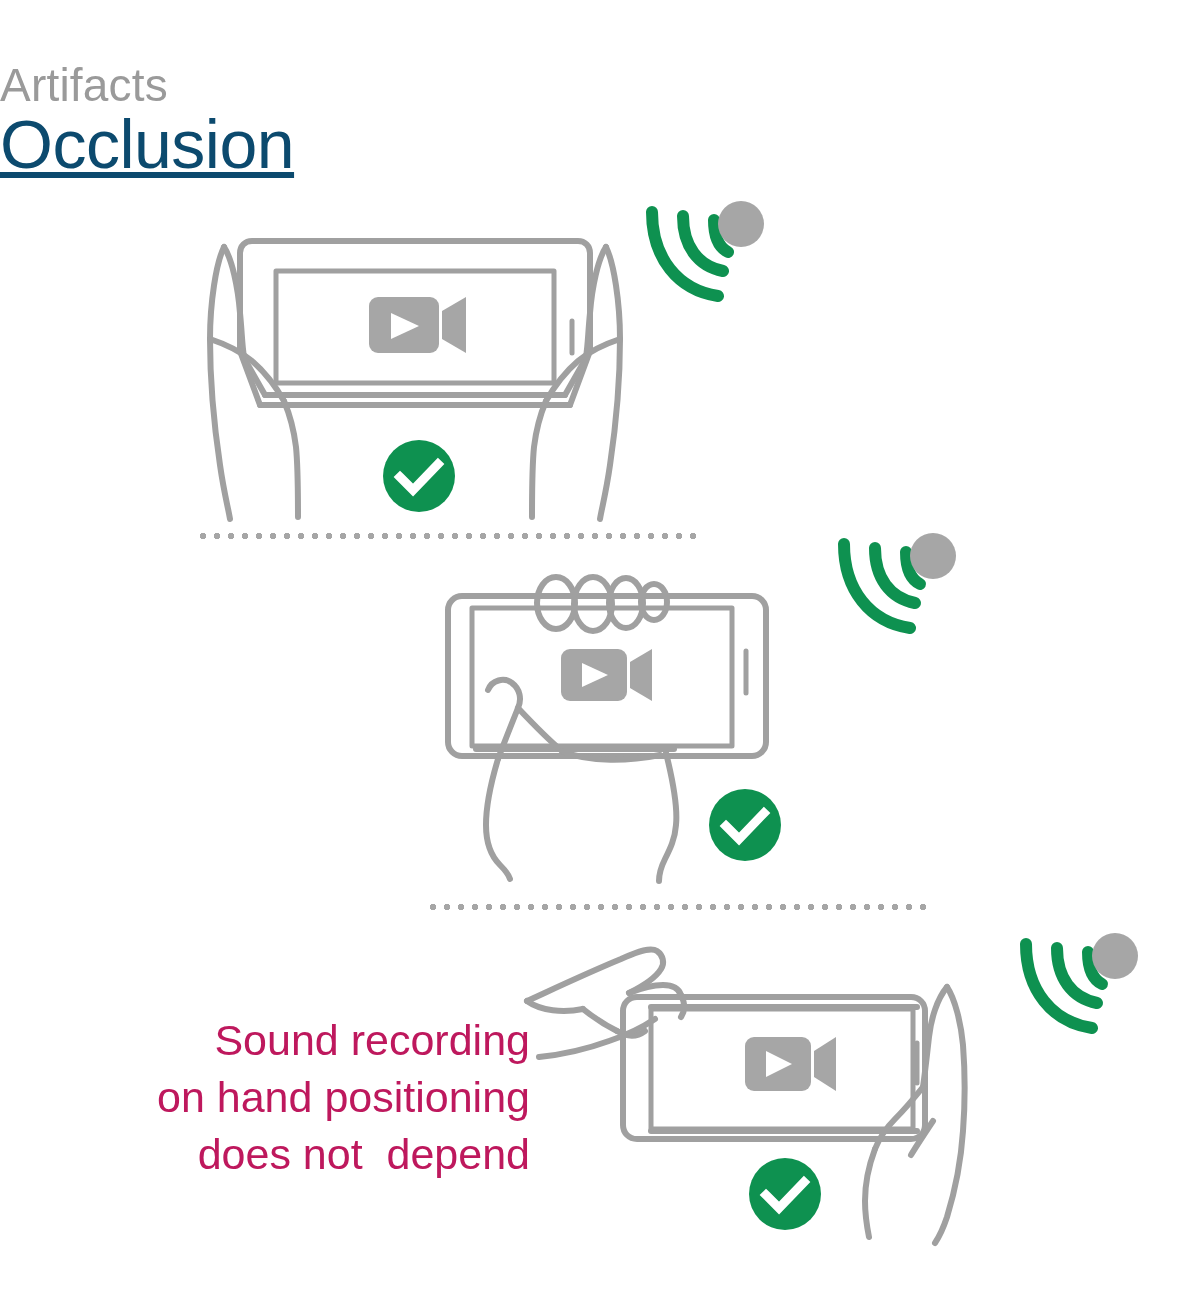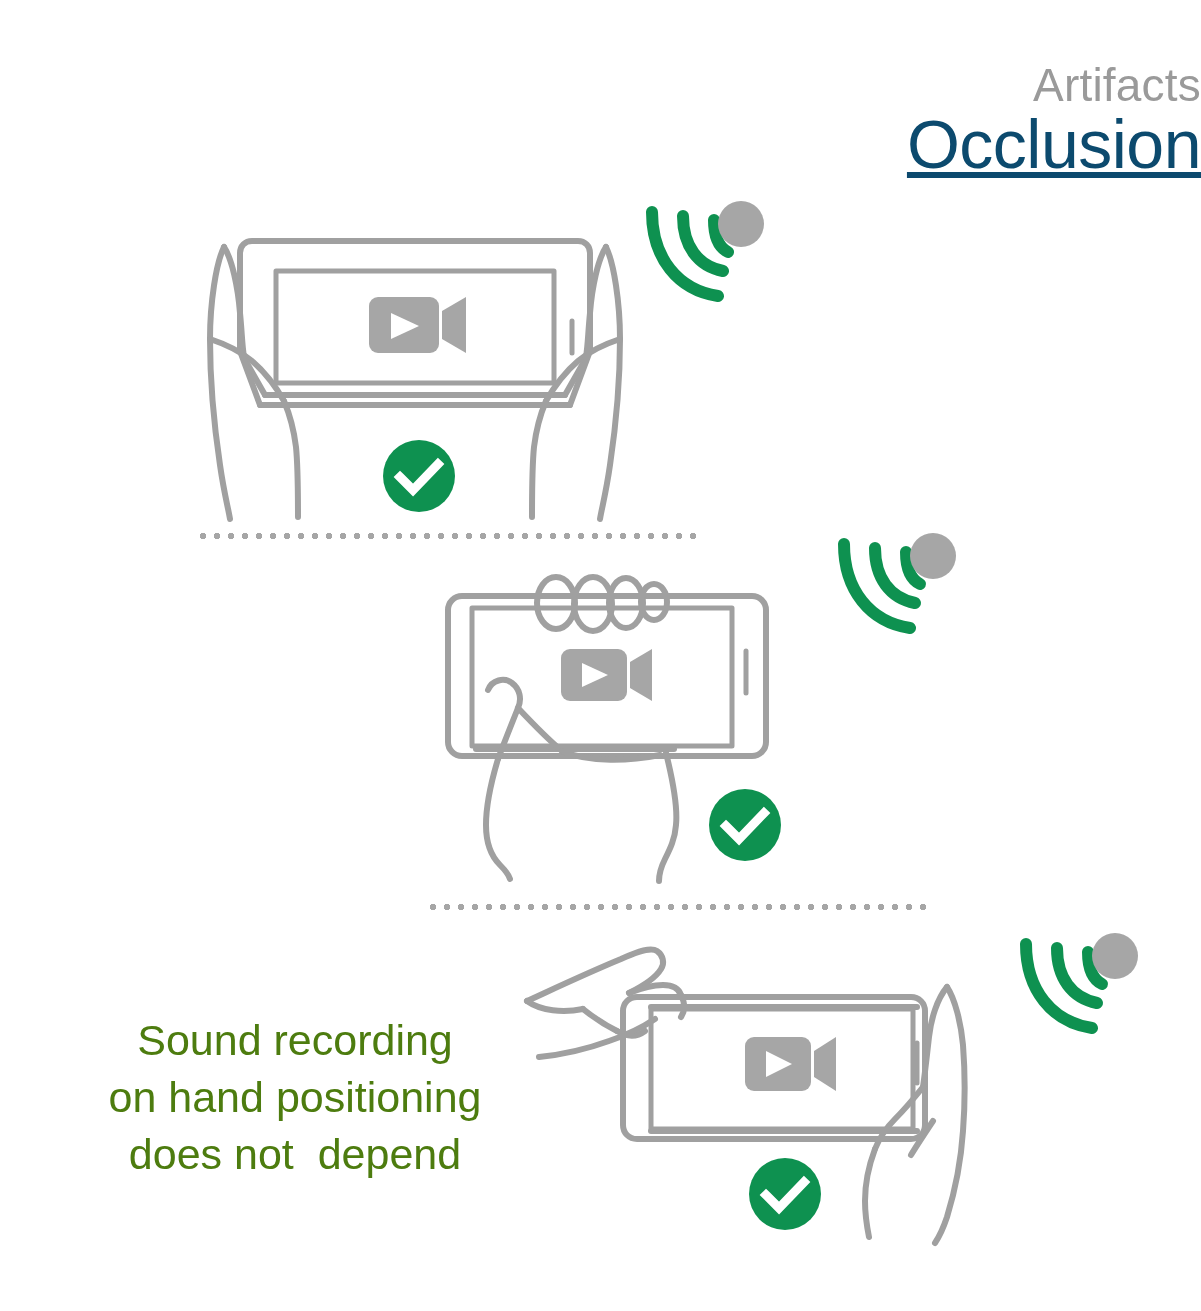--- a/index.html
+++ b/index.html
@@ -5,34 +5,34 @@
   html,body{margin:0;padding:0;background:#ffffff;}
   body{
     width:1201px;height:1311px;
     font-family:"Liberation Sans", sans-serif;
     position:relative;overflow:hidden;
   }
   #stage{position:absolute;left:0;top:0;width:1201px;height:1311px;}
   .abs{position:absolute;}
 
   
-  #title-block{left:0;top:60px;width:1201px;text-align:right;}
+  #title-block{left:0;top:60px;width:1201px;text-align:left;}
   #title-eyebrow{
     font-size:46px;line-height:50px;color:#9a9a9a;
     font-weight:400;letter-spacing:.2px;
   }
   #title-main{
     font-size:68px;line-height:72px;color:#0c4a6e;
     font-weight:400;letter-spacing:-0.5px;margin-top:-2px;text-decoration:underline;
   }
 
   
   #caption{
-    left:60px;top:1012px;width:470px;text-align:center;
-    color:#4d7c0f;font-size:43px;line-height:57px;font-weight:400;
+    left:60px;top:1012px;width:470px;text-align:right;
+    color:#be185d;font-size:43px;line-height:57px;font-weight:400;
   }
   #caption div{white-space:pre;}
 
   
   .divider{height:6px;}
   .divider i{
     display:block;height:6px;width:100%;
     background-image:radial-gradient(circle, #a6a6a6 45%, rgba(0,0,0,0) 46%);
     background-size:14px 6px;background-repeat:repeat-x;
     background-position:0 50%;

